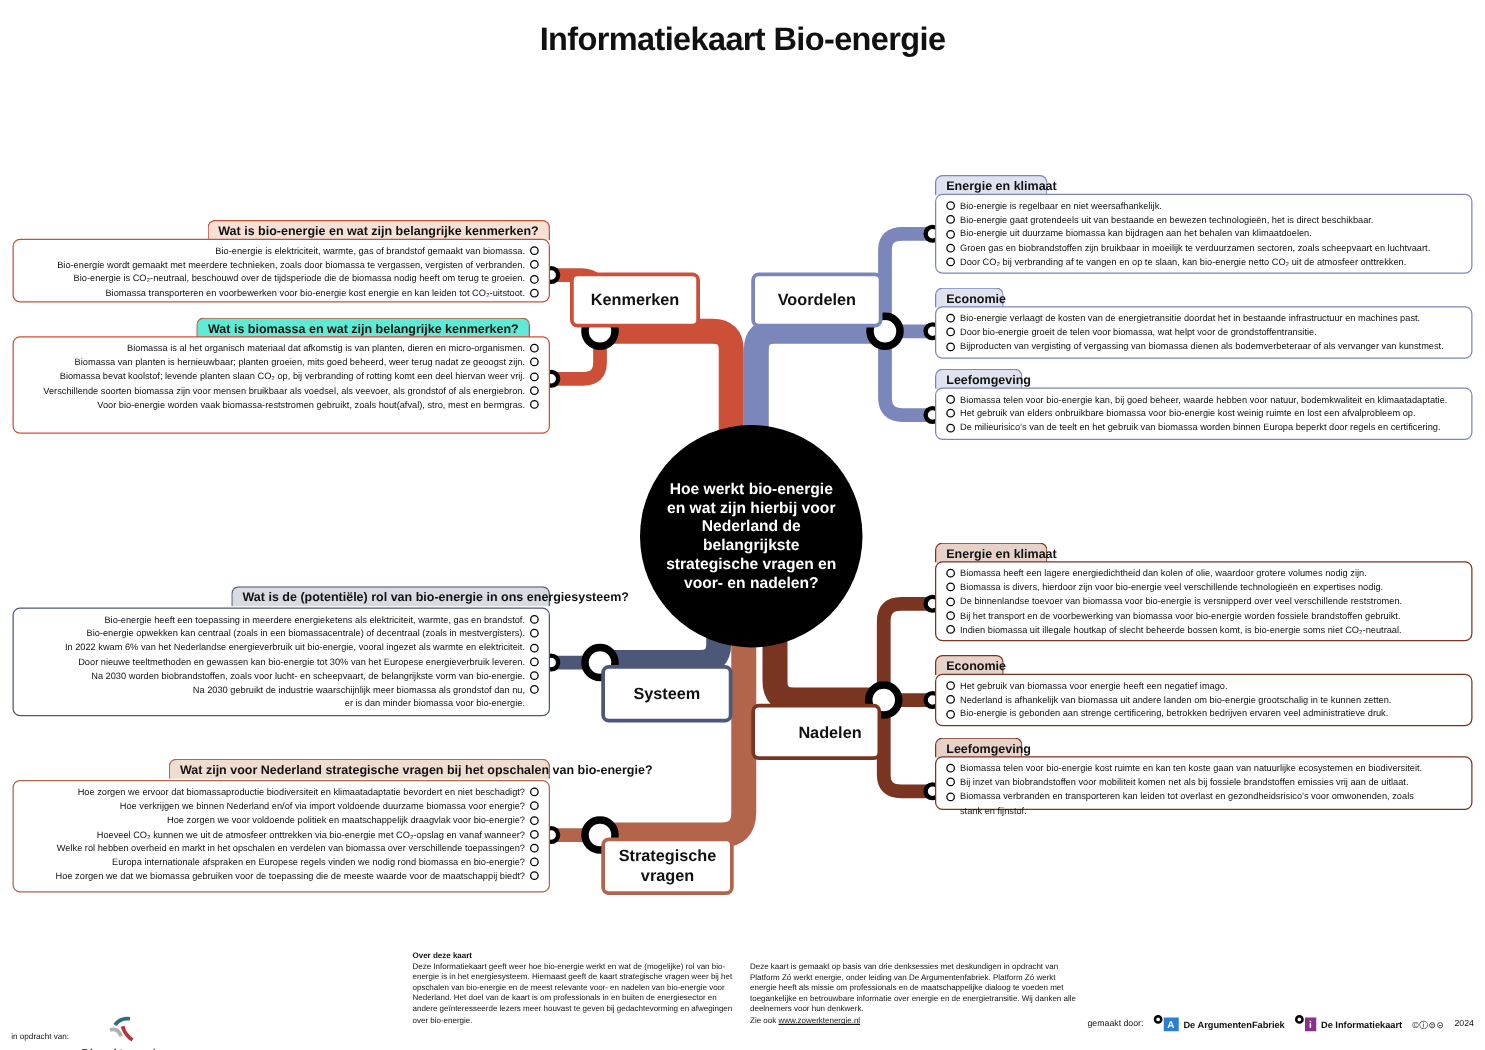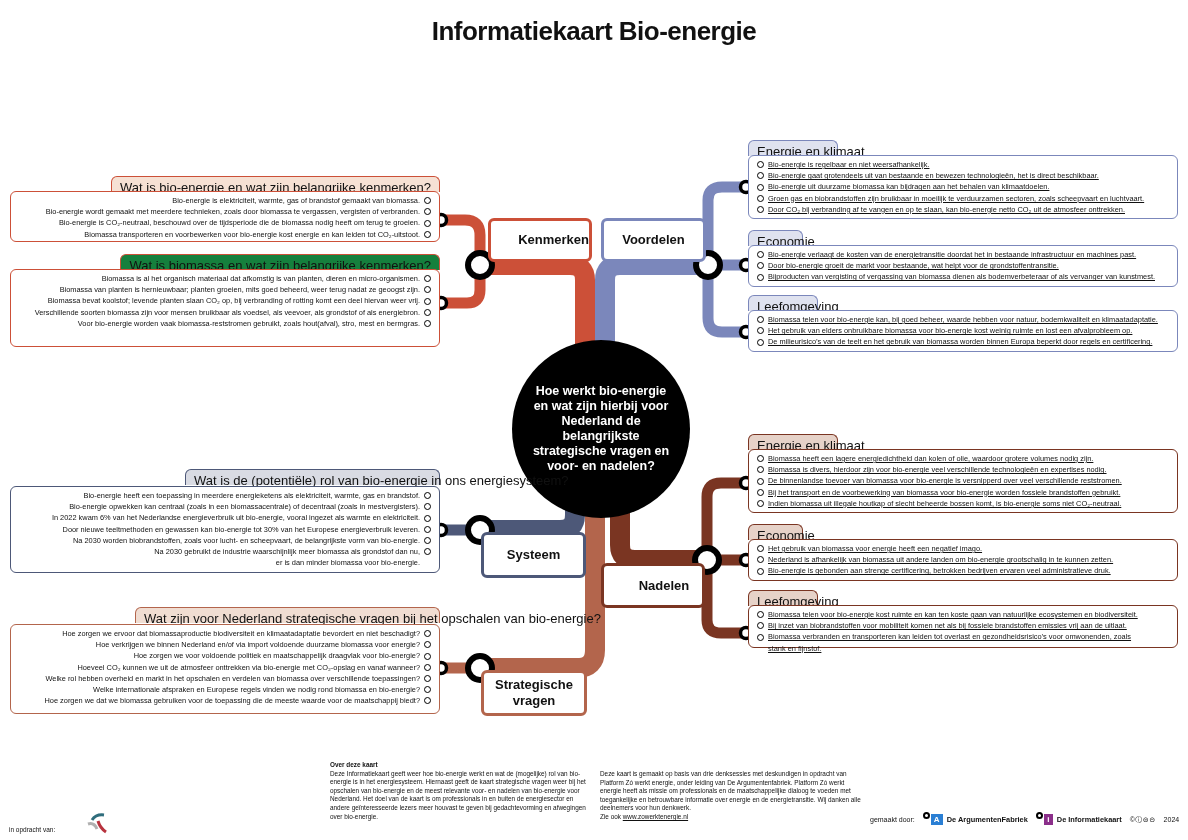--- a/index.html
+++ b/index.html
@@ -13,26 +13,26 @@
 
   .hub { position: absolute; left: 512px; top: 340px; width: 178px; height: 178px; border-radius: 50%;
          background: #000; color: #fff; display: flex; align-items: center; justify-content: center;
          text-align: center; font-weight: bold; font-size: 12.5px; line-height: 15px; padding: 0 16px; }
 
   .node { position: absolute; background: #fff; border: 3px solid; border-radius: 6px;
           display: flex; align-items: center; justify-content: center; text-align: center;
           font-weight: bold; font-size: 13px; line-height: 16px; }
 
   .panel { position: absolute; }
-  .panel .tab { position: absolute; height: 16px; font-size: 13px; font-weight: normal;
+  .panel .tab { position: absolute; height: 16px; font-size: 10px; font-weight: bold;
                 padding: 3px 8px 0 8px; border: 1.3px solid; border-bottom: none; border-radius: 6px 6px 0 0; white-space: nowrap; }
   .panel .box { position: absolute; background: #fff; border: 1.4px solid; border-radius: 6px; padding: 3px 8px; }
   .panel .row { font-size: 7.4px; line-height: 11.2px; white-space: nowrap; display: flex; align-items: center; }
   .panel.left .row { justify-content: flex-end; }
-  .panel.right .row { justify-content: flex-start; text-decoration: underline; }
+  .panel.right .row { justify-content: flex-start; }
   .panel.left .row .txt { text-align: center; }
   .dot { display: inline-block; width: 7px; height: 7px; border: 1.8px solid #000; border-radius: 50%; background: #fff; flex: 0 0 7px; }
   .panel.left .dot { margin-left: 4px; }
   .panel.right .dot { margin-right: 4px; }
 
   .footer-block { position: absolute; font-size: 6.4px; line-height: 8.6px; color: #111; }
   .footer-block .h { font-weight: bold; }
   .footer-block a { color: #111; text-decoration: underline; }
 
   .credits { position: absolute; left: 870px; top: 812px; display: flex; align-items: center; gap: 8px; font-size: 7px; }
@@ -91,21 +91,21 @@
     <circle cx="441" cy="530" r="5.5"></circle>
     <circle cx="441" cy="668" r="5.5"></circle>
     <circle cx="746" cy="483" r="5.5"></circle>
     <circle cx="746" cy="560" r="5.5"></circle>
     <circle cx="746" cy="633" r="5.5"></circle>
   </g>
 </svg>
 
 <div class="hub">Hoe werkt bio-energie en wat zijn hierbij voor Nederland de belangrijkste strategische vragen en voor- en nadelen?</div>
 
-<div class="node" style="left:488px;top:218px;width:104px;height:44px;border-color:#cc5038;justify-content:flex-end;">
+<div class="node" style="left:456px;top:218px;width:104px;height:44px;border-color:#cc5038;">
   <span>Kenmerken</span>
 </div>
 <div class="node" style="left:601px;top:218px;width:105px;height:44px;border-color:#7b87bb;">
   <span>Voordelen</span>
 </div>
 <div class="node" style="left:481px;top:532px;width:105px;height:46px;border-color:#4d5878;">
   <span>Systeem</span>
 </div>
 <div class="node" style="left:601px;top:563px;width:104px;height:45px;border-color:#7a3522;padding-left:22px;">
   <span>Nadelen</span>
@@ -130,21 +130,21 @@
         <span class="dot"></span>
       </div>
     <div class="row">
         <span class="txt">Biomassa transporteren en voorbewerken voor bio-energie kost energie en kan leiden tot CO₂-uitstoot.</span>
         <span class="dot"></span>
       </div>
   </div>
 </div>
 
 <div class="panel left" style="left:10px;top:254px;width:430px;">
-  <div class="tab" style="right:0;top:0;background:#15803d;border-color:#cc5038;">Wat is biomassa en wat zijn belangrijke kenmerken?</div>
+  <div class="tab" style="right:16px;top:0;background:#5eead4;border-color:#cc5038;">Wat is biomassa en wat zijn belangrijke kenmerken?</div>
   <div class="box" style="left:0;top:15px;width:430px;height:78px;border-color:#cc5038;">
     <div class="row">
         <span class="txt">Biomassa is al het organisch materiaal dat afkomstig is van planten, dieren en micro-organismen.</span>
         <span class="dot"></span>
       </div>
     <div class="row">
         <span class="txt">Biomassa van planten is hernieuwbaar; planten groeien, mits goed beheerd, weer terug nadat ze geoogst zijn.</span>
         <span class="dot"></span>
       </div>
     <div class="row">
@@ -190,21 +190,21 @@
 
 <div class="panel right" style="left:748px;top:230px;width:430px;">
   <div class="tab" style="left:0;top:0;width:55px;background:#dfe2ef;border-color:#7b87bb;">Economie</div>
   <div class="box" style="left:0;top:15px;width:430px;height:42px;border-color:#7b87bb;">
     <div class="row">
         <span class="dot"></span>
         <span class="txt">Bio-energie verlaagt de kosten van de energietransitie doordat het in bestaande infrastructuur en machines past.</span>
       </div>
     <div class="row">
         <span class="dot"></span>
-        <span class="txt">Door bio-energie groeit de markt voor bestaande, wat helpt voor de grondstoffentransitie.</span>
+        <span class="txt">Door bio-energie groeit de telen voor biomassa, wat helpt voor de grondstoffentransitie.</span>
       </div>
     <div class="row">
         <span class="dot"></span>
         <span class="txt">Bijproducten van vergisting of vergassing van biomassa dienen als bodemverbeteraar of als vervanger van kunstmest.</span>
       </div>
   </div>
 </div>
 
 <div class="panel right" style="left:748px;top:295px;width:430px;">
   <div class="tab" style="left:0;top:0;width:70px;background:#dfe2ef;border-color:#7b87bb;">Leefomgeving</div>
@@ -339,21 +339,21 @@
       </div>
     <div class="row">
         <span class="txt">Hoeveel CO₂ kunnen we uit de atmosfeer onttrekken via bio-energie met CO₂-opslag en vanaf wanneer?</span>
         <span class="dot"></span>
       </div>
     <div class="row">
         <span class="txt">Welke rol hebben overheid en markt in het opschalen en verdelen van biomassa over verschillende toepassingen?</span>
         <span class="dot"></span>
       </div>
     <div class="row">
-        <span class="txt">Welke internationale afspraken en Europese regels vinden we nodig rond biomassa en bio-energie?</span>
+        <span class="txt">Europa internationale afspraken en Europese regels vinden we nodig rond biomassa en bio-energie?</span>
         <span class="dot"></span>
       </div>
     <div class="row">
         <span class="txt">Hoe zorgen we dat we biomassa gebruiken voor de toepassing die de meeste waarde voor de maatschappij biedt?</span>
         <span class="dot"></span>
       </div>
   </div>
 </div>
 
 <div class="footer-block" style="left:330px;top:761px;width:260px;">

